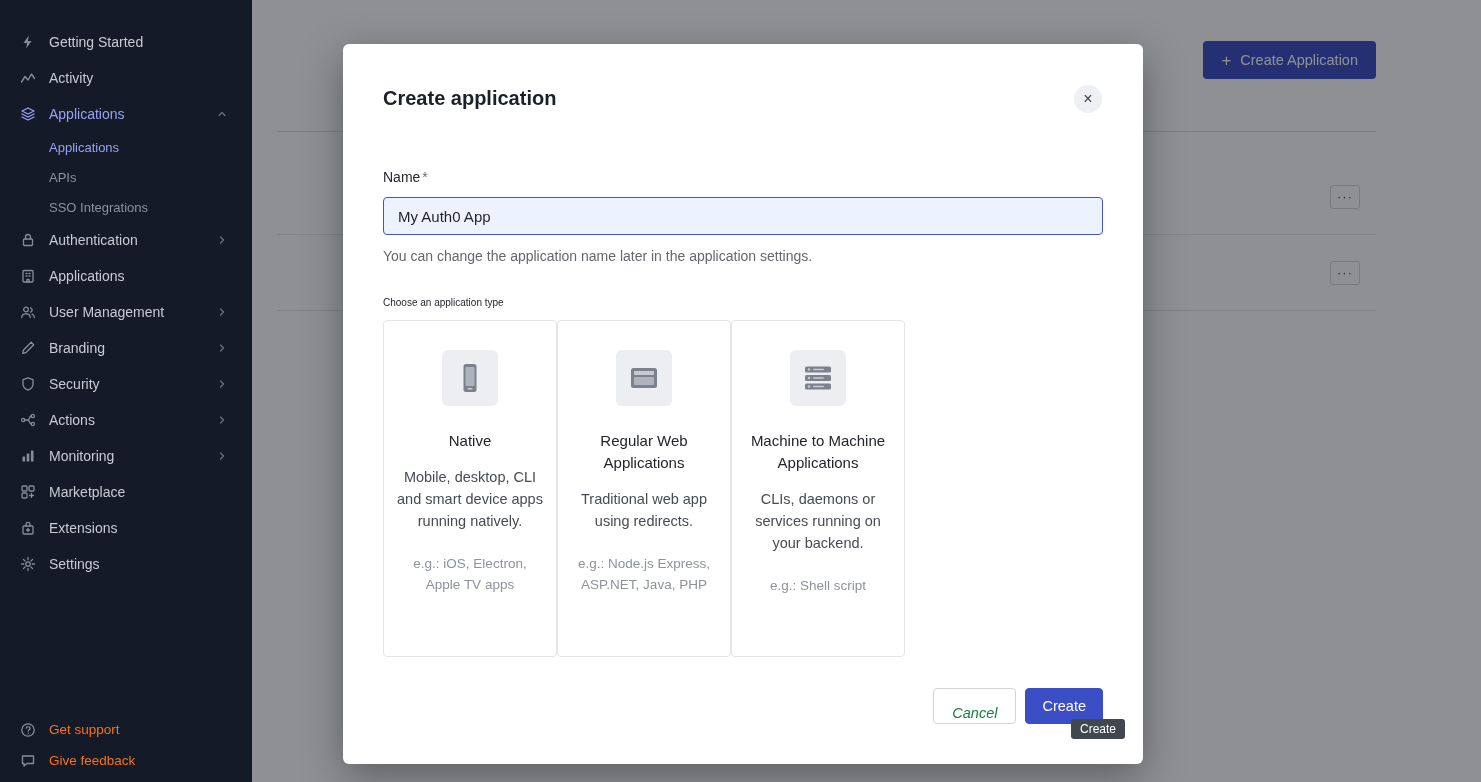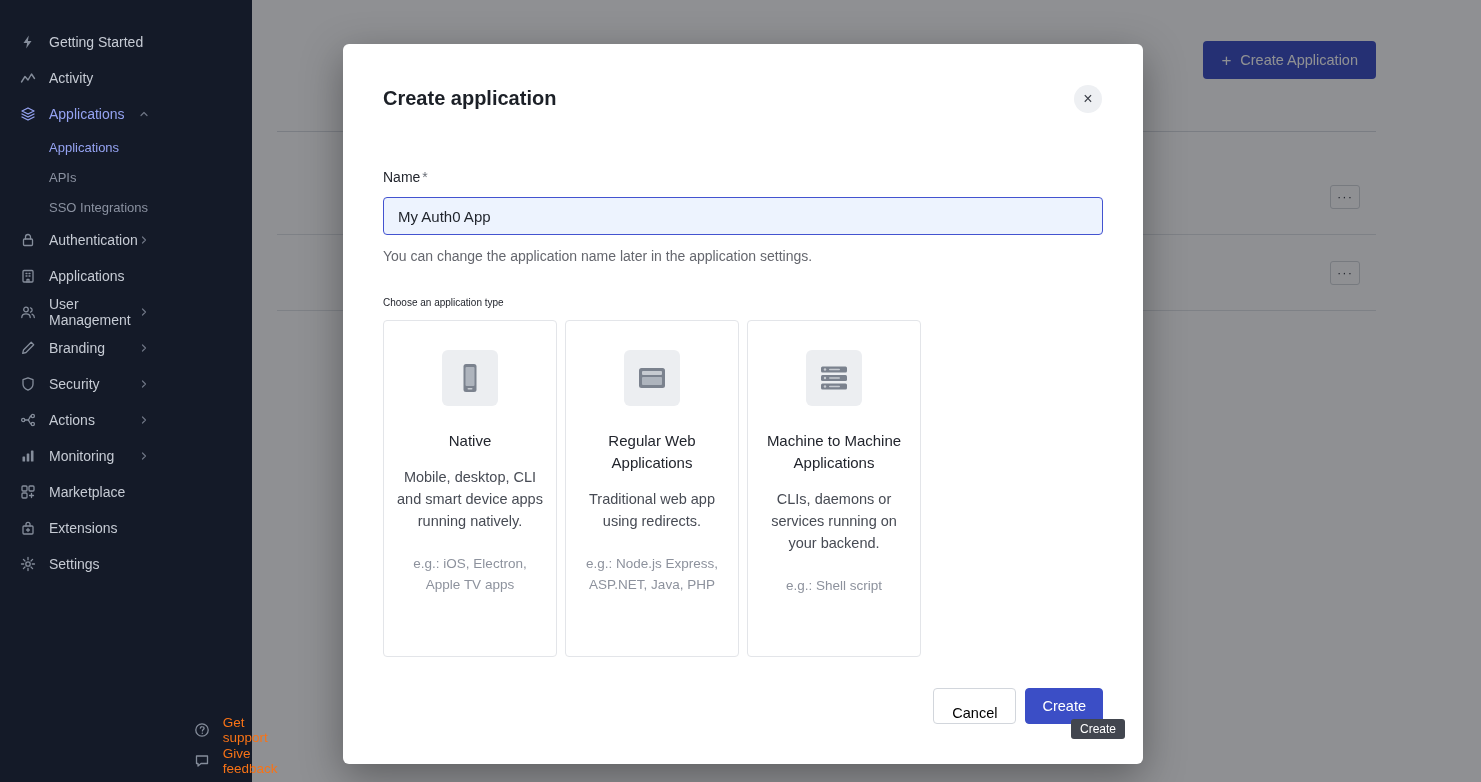--- a/index.html
+++ b/index.html
@@ -7,21 +7,21 @@
   body {
     font-family: "Liberation Sans", sans-serif;
     background: #ffffff;
     position: relative;
   }
 
   
   .sidebar {
     position: absolute; left: 0; top: 0; bottom: 0; width: 252px;
     background: #141a28; z-index: 15;
-    display: flex; flex-direction: row;
+    display: flex; flex-direction: column;
   }
   .nav { padding-top: 24px; }
   .nav-item {
     height: 36px; display: flex; align-items: center;
     padding-left: 20px; color: #c6cbd4; font-size: 14px; cursor: pointer;
   }
   .nav-item .ni-icon { width: 16px; height: 16px; margin-right: 13px; color: #858d9b; display: inline-flex; }
   .nav-item.active, .nav-item.active .ni-icon { color: var(--sidebar-active); }
   .nav-item .chev { margin-left: auto; margin-right: 24px; color: #6d7484; display: inline-flex; }
   .sub-item {
@@ -83,37 +83,37 @@
   .field-label .req { color: #6b6f78; font-weight: 400; margin-left: 2px; }
   .name-input {
     margin-top: 11px; width: 100%; height: 38px;
     background: #edf3fe; border: 1px solid var(--accent); border-radius: 4px;
     padding: 0 14px; font-size: 15px; color: #1f232b;
     font-family: "Liberation Sans", sans-serif; outline: none;
   }
   .helper-text { margin-top: 12px; font-size: 14px; color: #65676e; line-height: 18px; }
   .type-label { margin-top: 28px; font-size: 10px; font-weight: 500; color: #23262e; line-height: 20px; }
 
-  .cards { margin-top: 7px; display: flex; gap: 8px; }
+  .cards { margin-top: 7px; display: flex; }
   .card {
     width: 174px; height: 337px; border: 1px solid #e3e5e9; border-radius: 4px;
     background: #fff; text-align: center; padding: 0 11px; cursor: pointer;
   }
   .card.selected { border-color: var(--accent); box-shadow: 0 0 0 1px var(--accent); }
   .icon-tile {
     width: 56px; height: 56px; border-radius: 6px; background: #eceef1;
     margin: 29px auto 0; display: flex; align-items: center; justify-content: center;
   }
   .card-title { margin-top: 24px; font-size: 15px; font-weight: 500; color: #22252d; line-height: 22px; }
   .card-desc { margin-top: 14px; font-size: 14.5px; color: #474b54; line-height: 22px; }
   .card-eg { margin-top: 21px; font-size: 13.5px; color: #8d929d; line-height: 21px; }
 
   .modal-footer { margin-top: 31px; display: flex; justify-content: flex-end; gap: 9px; }
   .btn { height: 36px; border-radius: 4px; font-size: 14.5px; font-weight: 500; cursor: pointer; font-family: "Liberation Sans", sans-serif; }
-  .btn-cancel { background: #fff; border: 1px solid #d2d6dc; color: #000000; padding: 16px 18px; }
+  .btn-cancel { background: #fff; border: 1px solid #d2d6dc; color: #15803d; padding: 16px 18px; font-style: italic; }
   .btn-create { background: var(--primary); border: 1px solid var(--primary); color: #fff; padding: 0 16px; }
 
   .tooltip {
     position: absolute; left: 1071px; top: 719px; z-index: 40;
     background: #42464f; color: #fff; font-size: 12px; line-height: 14px;
     padding: 3px 9px; border-radius: 3px;
   }
 
   svg { display: block; }
 </style>

